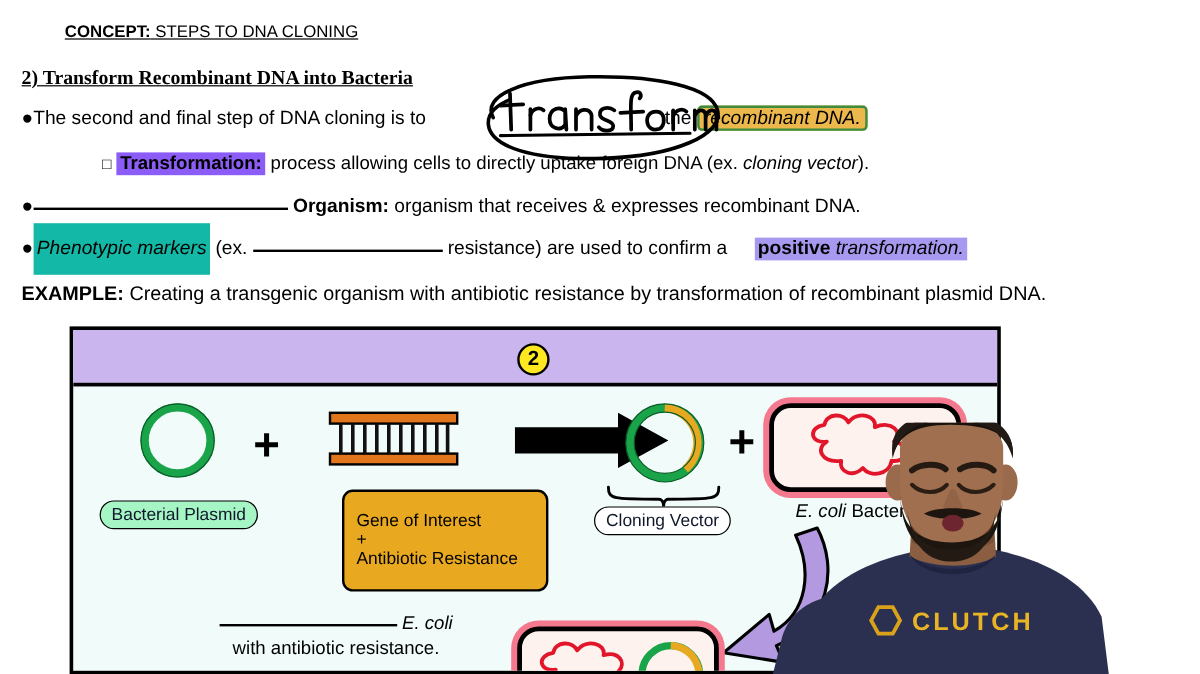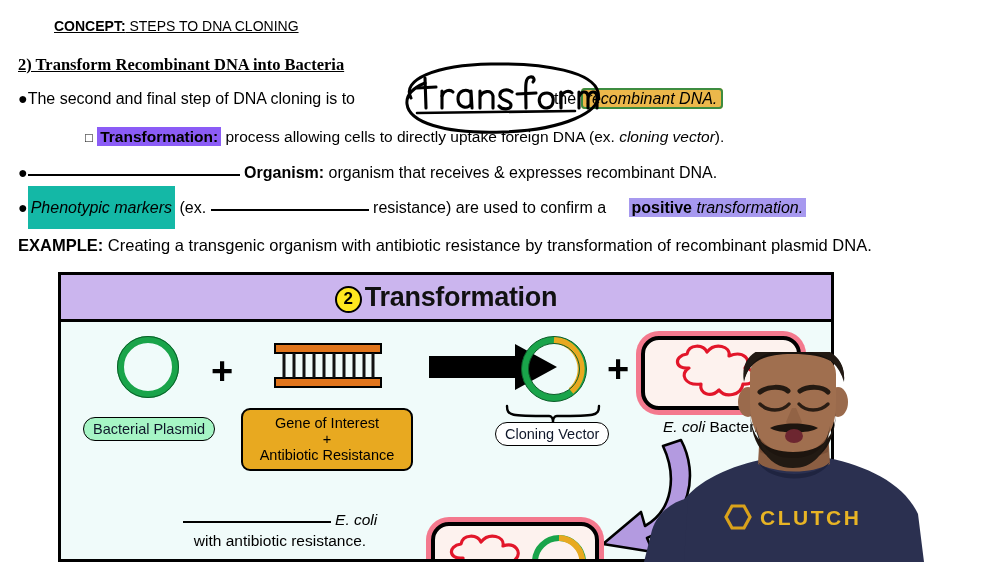--- a/index.html
+++ b/index.html
@@ -97,22 +97,22 @@
   .caption-box {
     position: absolute; font-size: 14.5px; color: #0f172a;
     border: 1.6px solid #000; border-radius: 12px;
     padding: 3px 9px; white-space: nowrap; text-align: center;
   }
   .cap-green { background: #a6f5c5; }
   .cap-white { background: #ffffff; }
   .gene-box {
     position: absolute; background: #e8a920;
     border: 2.2px solid #000; border-radius: 9px;
-    text-align: center; font-size: 14.5px; line-height: 1.12;
-    padding: 5px 10px; color: #000;
+    font-size: 14.5px; line-height: 1.12;
+    padding: 16px 10px; color: #000; margin-left: 44px;
   }
   .gene-seg { position: absolute; }
   .arrow-black { position: absolute; }
   .ecoli {
     position: absolute;
     background: #fdf2ee;
     border: 4px solid #000;
     border-radius: 18px;
     box-shadow: 0 0 0 5px #f4798e;
   }
@@ -208,21 +208,20 @@
 
         <path d="M184 32 L184 48 M184 37 C186 31, 192 30, 193 36 L193 48 M193 37 C195 31, 201 30, 202 36 L202 48"></path>
       </g>
     </svg>
   </div>
 
   <div class="figure">
 
     <div class="fig-header">
       <span class="step-badge">2</span>
-      <span class="fig-title">Transformation</span>
     </div>
 
     <div class="fig-body">
 
       <div class="ring" style="left:56px; top:14px; width:62px; height:62px;"></div>
       <div class="ring-outline" style="left:56px; top:14px; width:62px; height:62px;"></div>
 
       <div class="caption-box cap-green" style="left:22px; top:95px;">Bacterial Plasmid</div>
 
       <div class="plus" style="left:150px; top:30px;">+</div>

